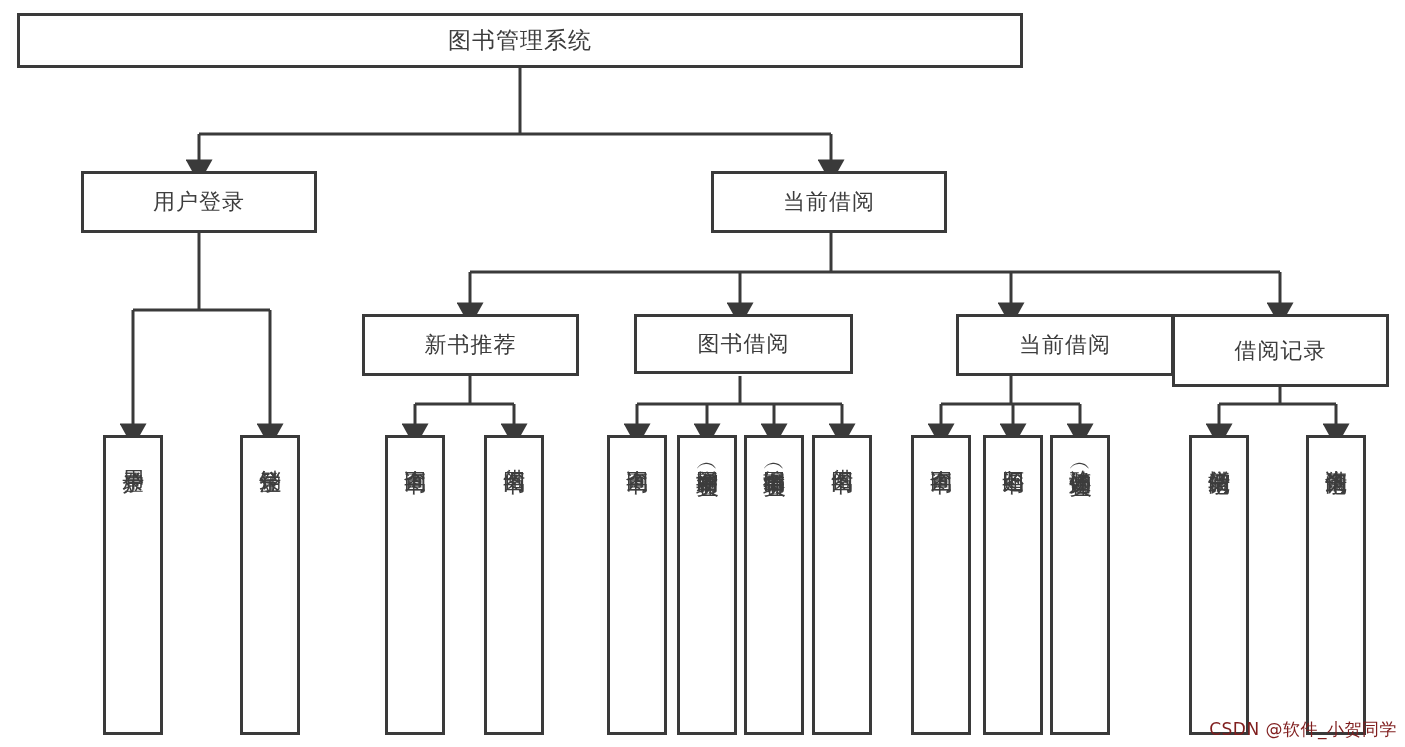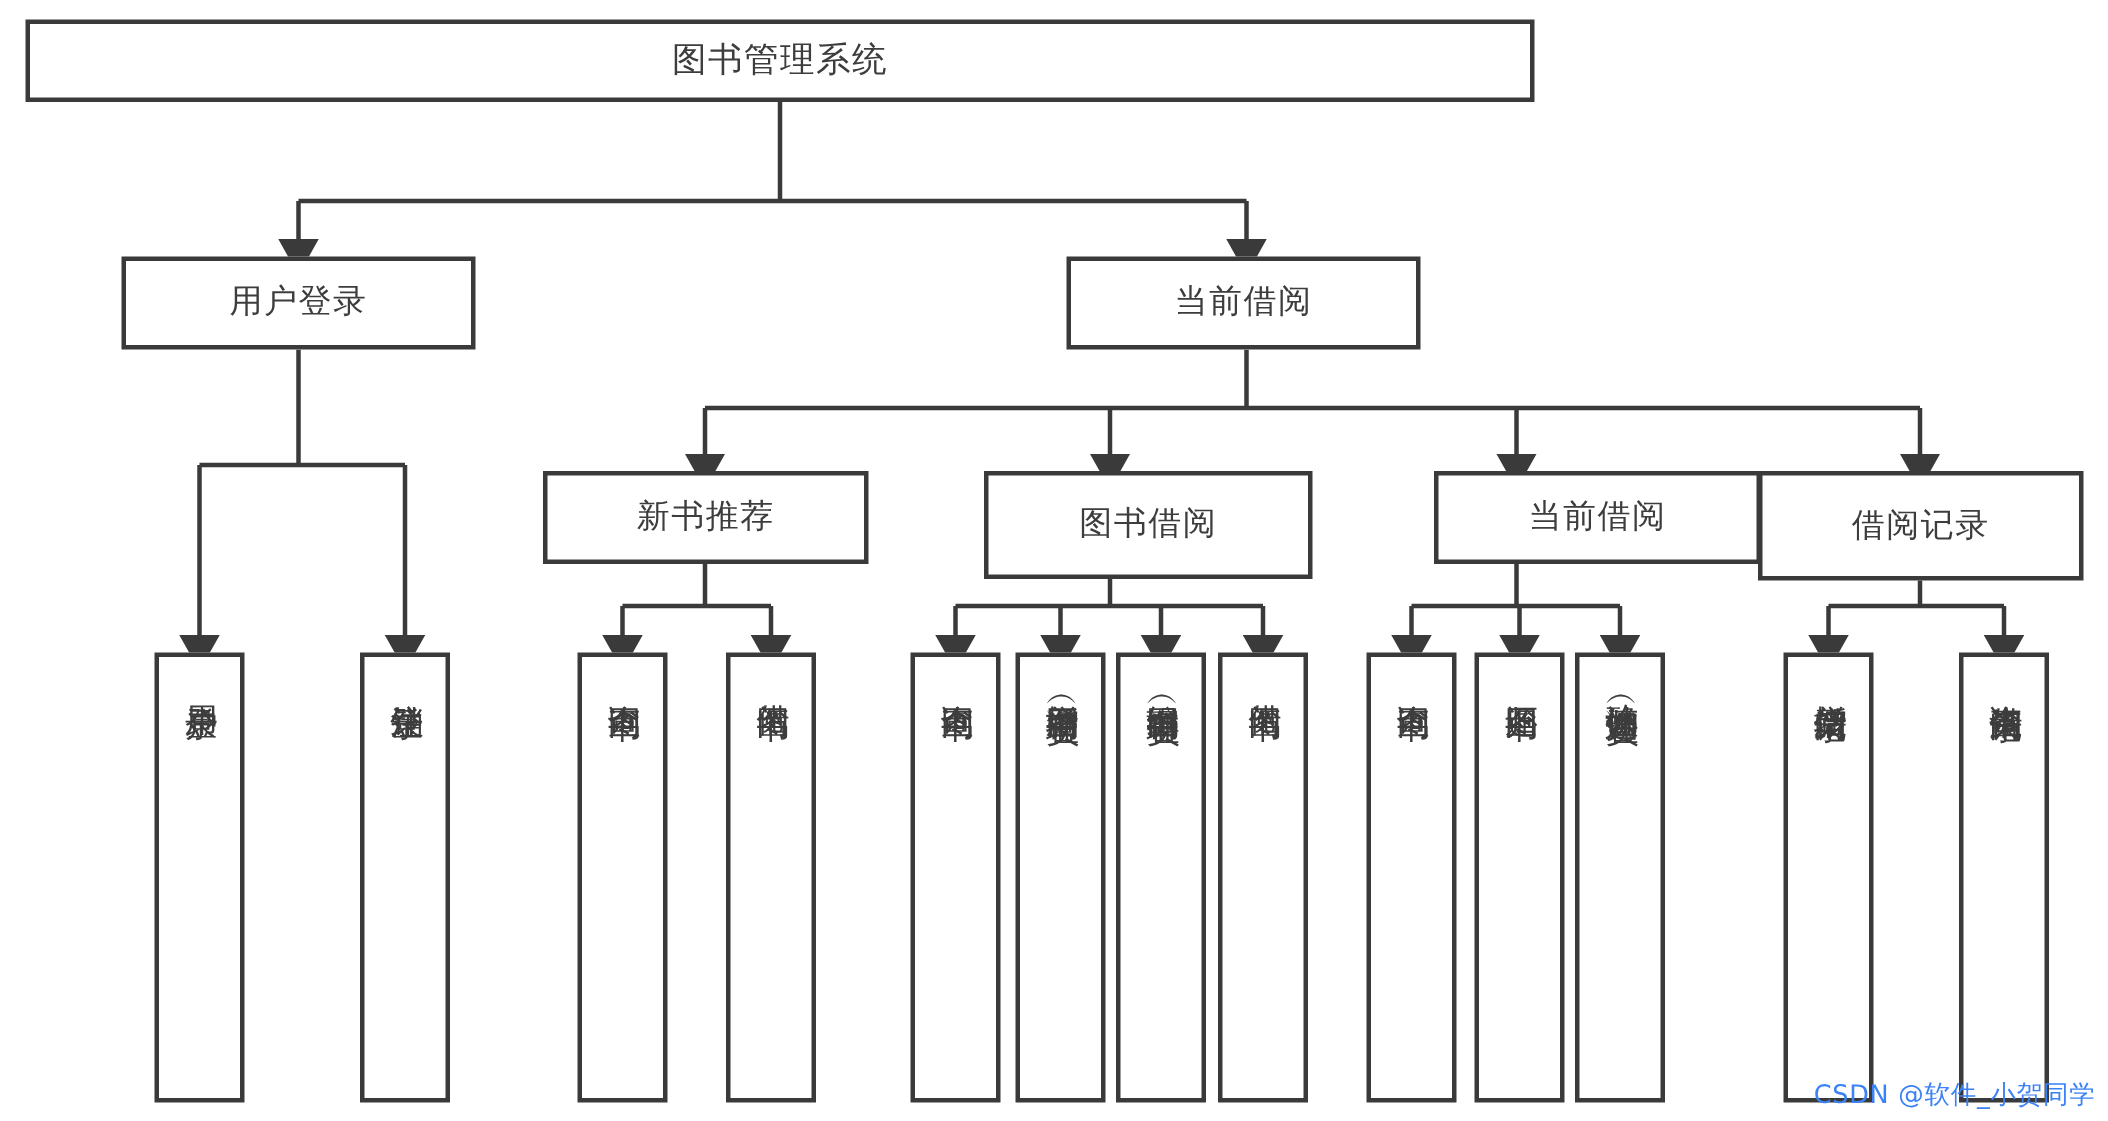--- a/index.html
+++ b/index.html
@@ -53,21 +53,21 @@
   }
   .hlabel {
     line-height: 1;
     letter-spacing: 1px;
   }
   #watermark {
     position: absolute;
     right: 8px;
     bottom: 6px;
     font-size: 17px;
-    color: #3b82f6;
+    color: #7f1d1d;
     letter-spacing: 0.5px;
     white-space: nowrap;
     font-family: "DejaVu Sans", "Liberation Sans", sans-serif;
   }
 </style>
 </head>
 <body>
 
 <div id="canvas">
 
@@ -129,21 +129,21 @@
   <div class="node level2" id="node-l2-0" style="left: 81px; top: 171px; width: 236px; height: 62px;">
     <span class="hlabel">用户登录</span>
   </div>
   <div class="node level2" id="node-l2-1" style="left: 711px; top: 171px; width: 236px; height: 62px;">
     <span class="hlabel">当前借阅</span>
   </div>
 
   <div class="node level3" id="node-l3-0" style="left: 362px; top: 314px; width: 217px; height: 62px;">
     <span class="hlabel">新书推荐</span>
   </div>
-  <div class="node level3" id="node-l3-1" style="left: 656px; top: 314px; width: 219px; height: 72px;">
+  <div class="node level3" id="node-l3-1" style="left: 634px; top: 314px; width: 219px; height: 60px;">
     <span class="hlabel">图书借阅</span>
   </div>
   <div class="node level3" id="node-l3-2" style="left: 956px; top: 314px; width: 218px; height: 62px;">
     <span class="hlabel">当前借阅</span>
   </div>
   <div class="node level3" id="node-l3-3" style="left: 1172px; top: 314px; width: 217px; height: 73px;">
     <span class="hlabel">借阅记录</span>
   </div>
 
   <div class="node leaf" id="node-leaf-0" style="left: 103px; top: 435px; width: 60px; height: 300px;">

